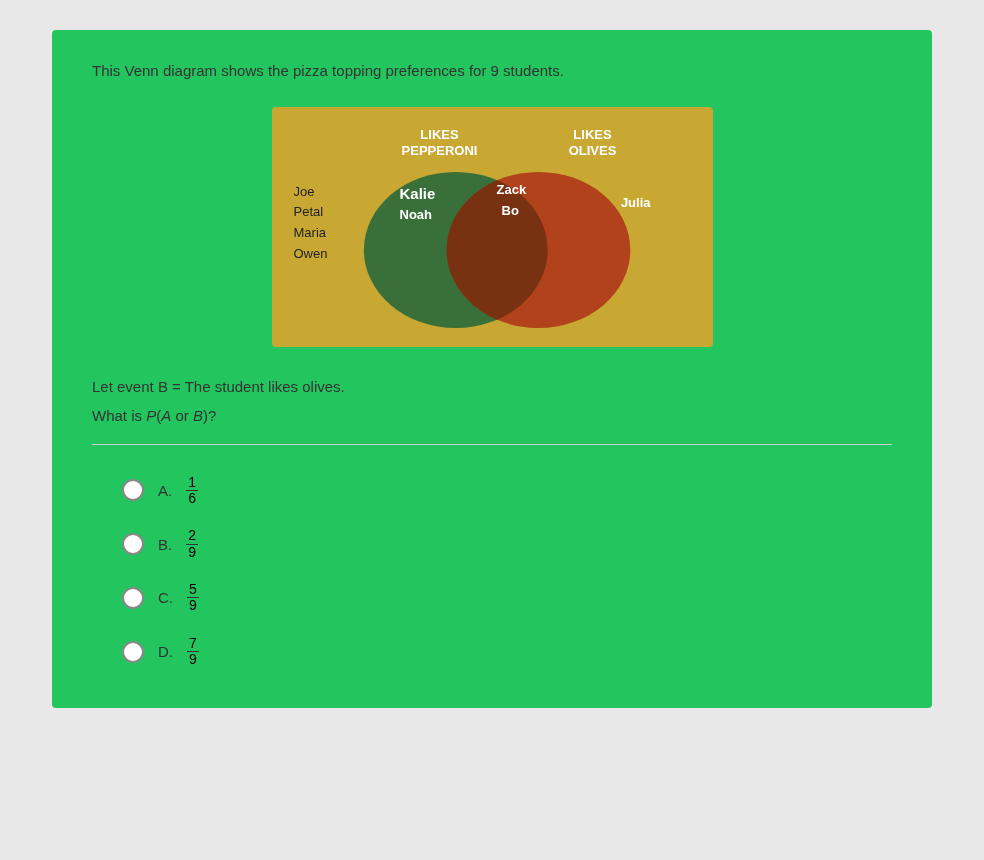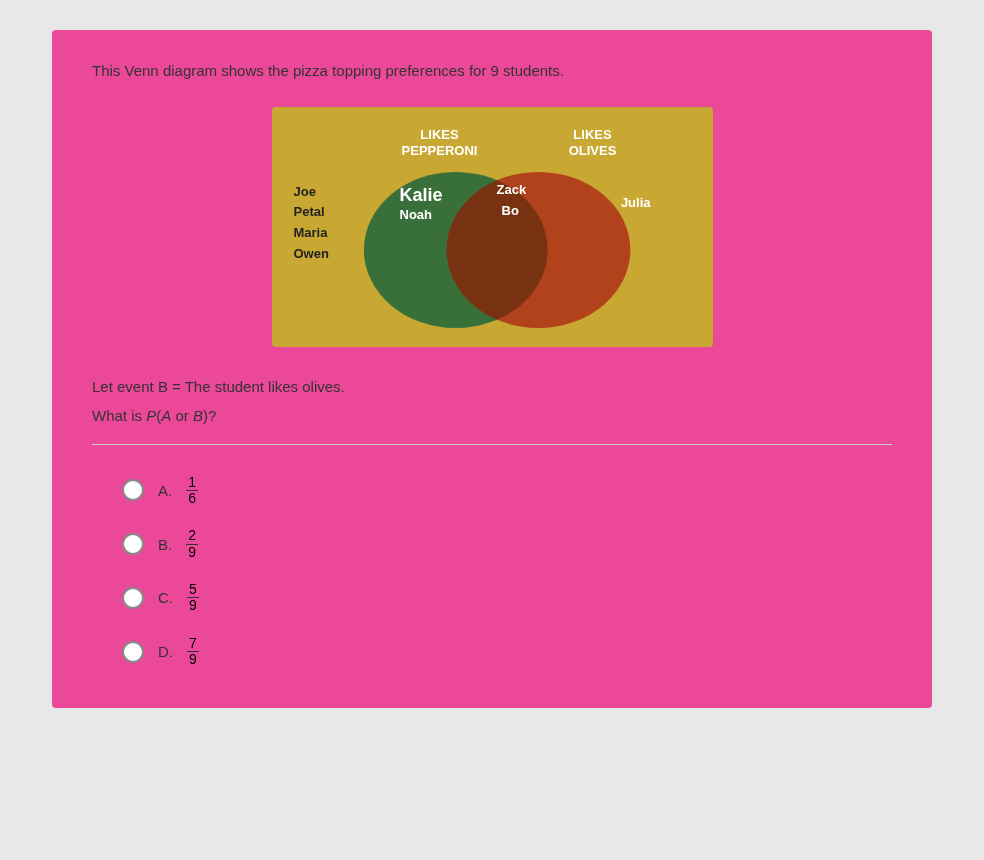--- a/index.html
+++ b/index.html
@@ -7,21 +7,21 @@
       background: #e8e8e8;
       font-family: Arial, sans-serif;
       width: 984px;
       min-height: 860px;
       display: flex;
       justify-content: center;
       align-items: flex-start;
       padding: 30px 0;
     }
     .card {
-      background: #ec4899;
+      background: #22c55e;
       width: 880px;
       padding: 30px 40px 40px 40px;
       border-radius: 4px;
     }
     .intro-text {
       font-size: 15px;
       color: #333;
       margin-bottom: 24px;
       line-height: 1.5;
     }
@@ -67,27 +67,27 @@
       line-height: 1.3;
       width: 100px;
     }
     .label-left-names {
       position: absolute;
       top: 75px;
       left: 22px;
       font-size: 13px;
       color: #222;
       line-height: 1.6;
-      font-weight: bold;
+      font-weight: normal;
     }
     .label-kalie {
       position: absolute;
       top: 78px;
       left: 128px;
-      font-size: 18px;
+      font-size: 15px;
       color: white;
       font-weight: bold;
     }
     .label-noah {
       position: absolute;
       top: 100px;
       left: 128px;
       font-size: 13px;
       color: white;
       font-weight: bold;

